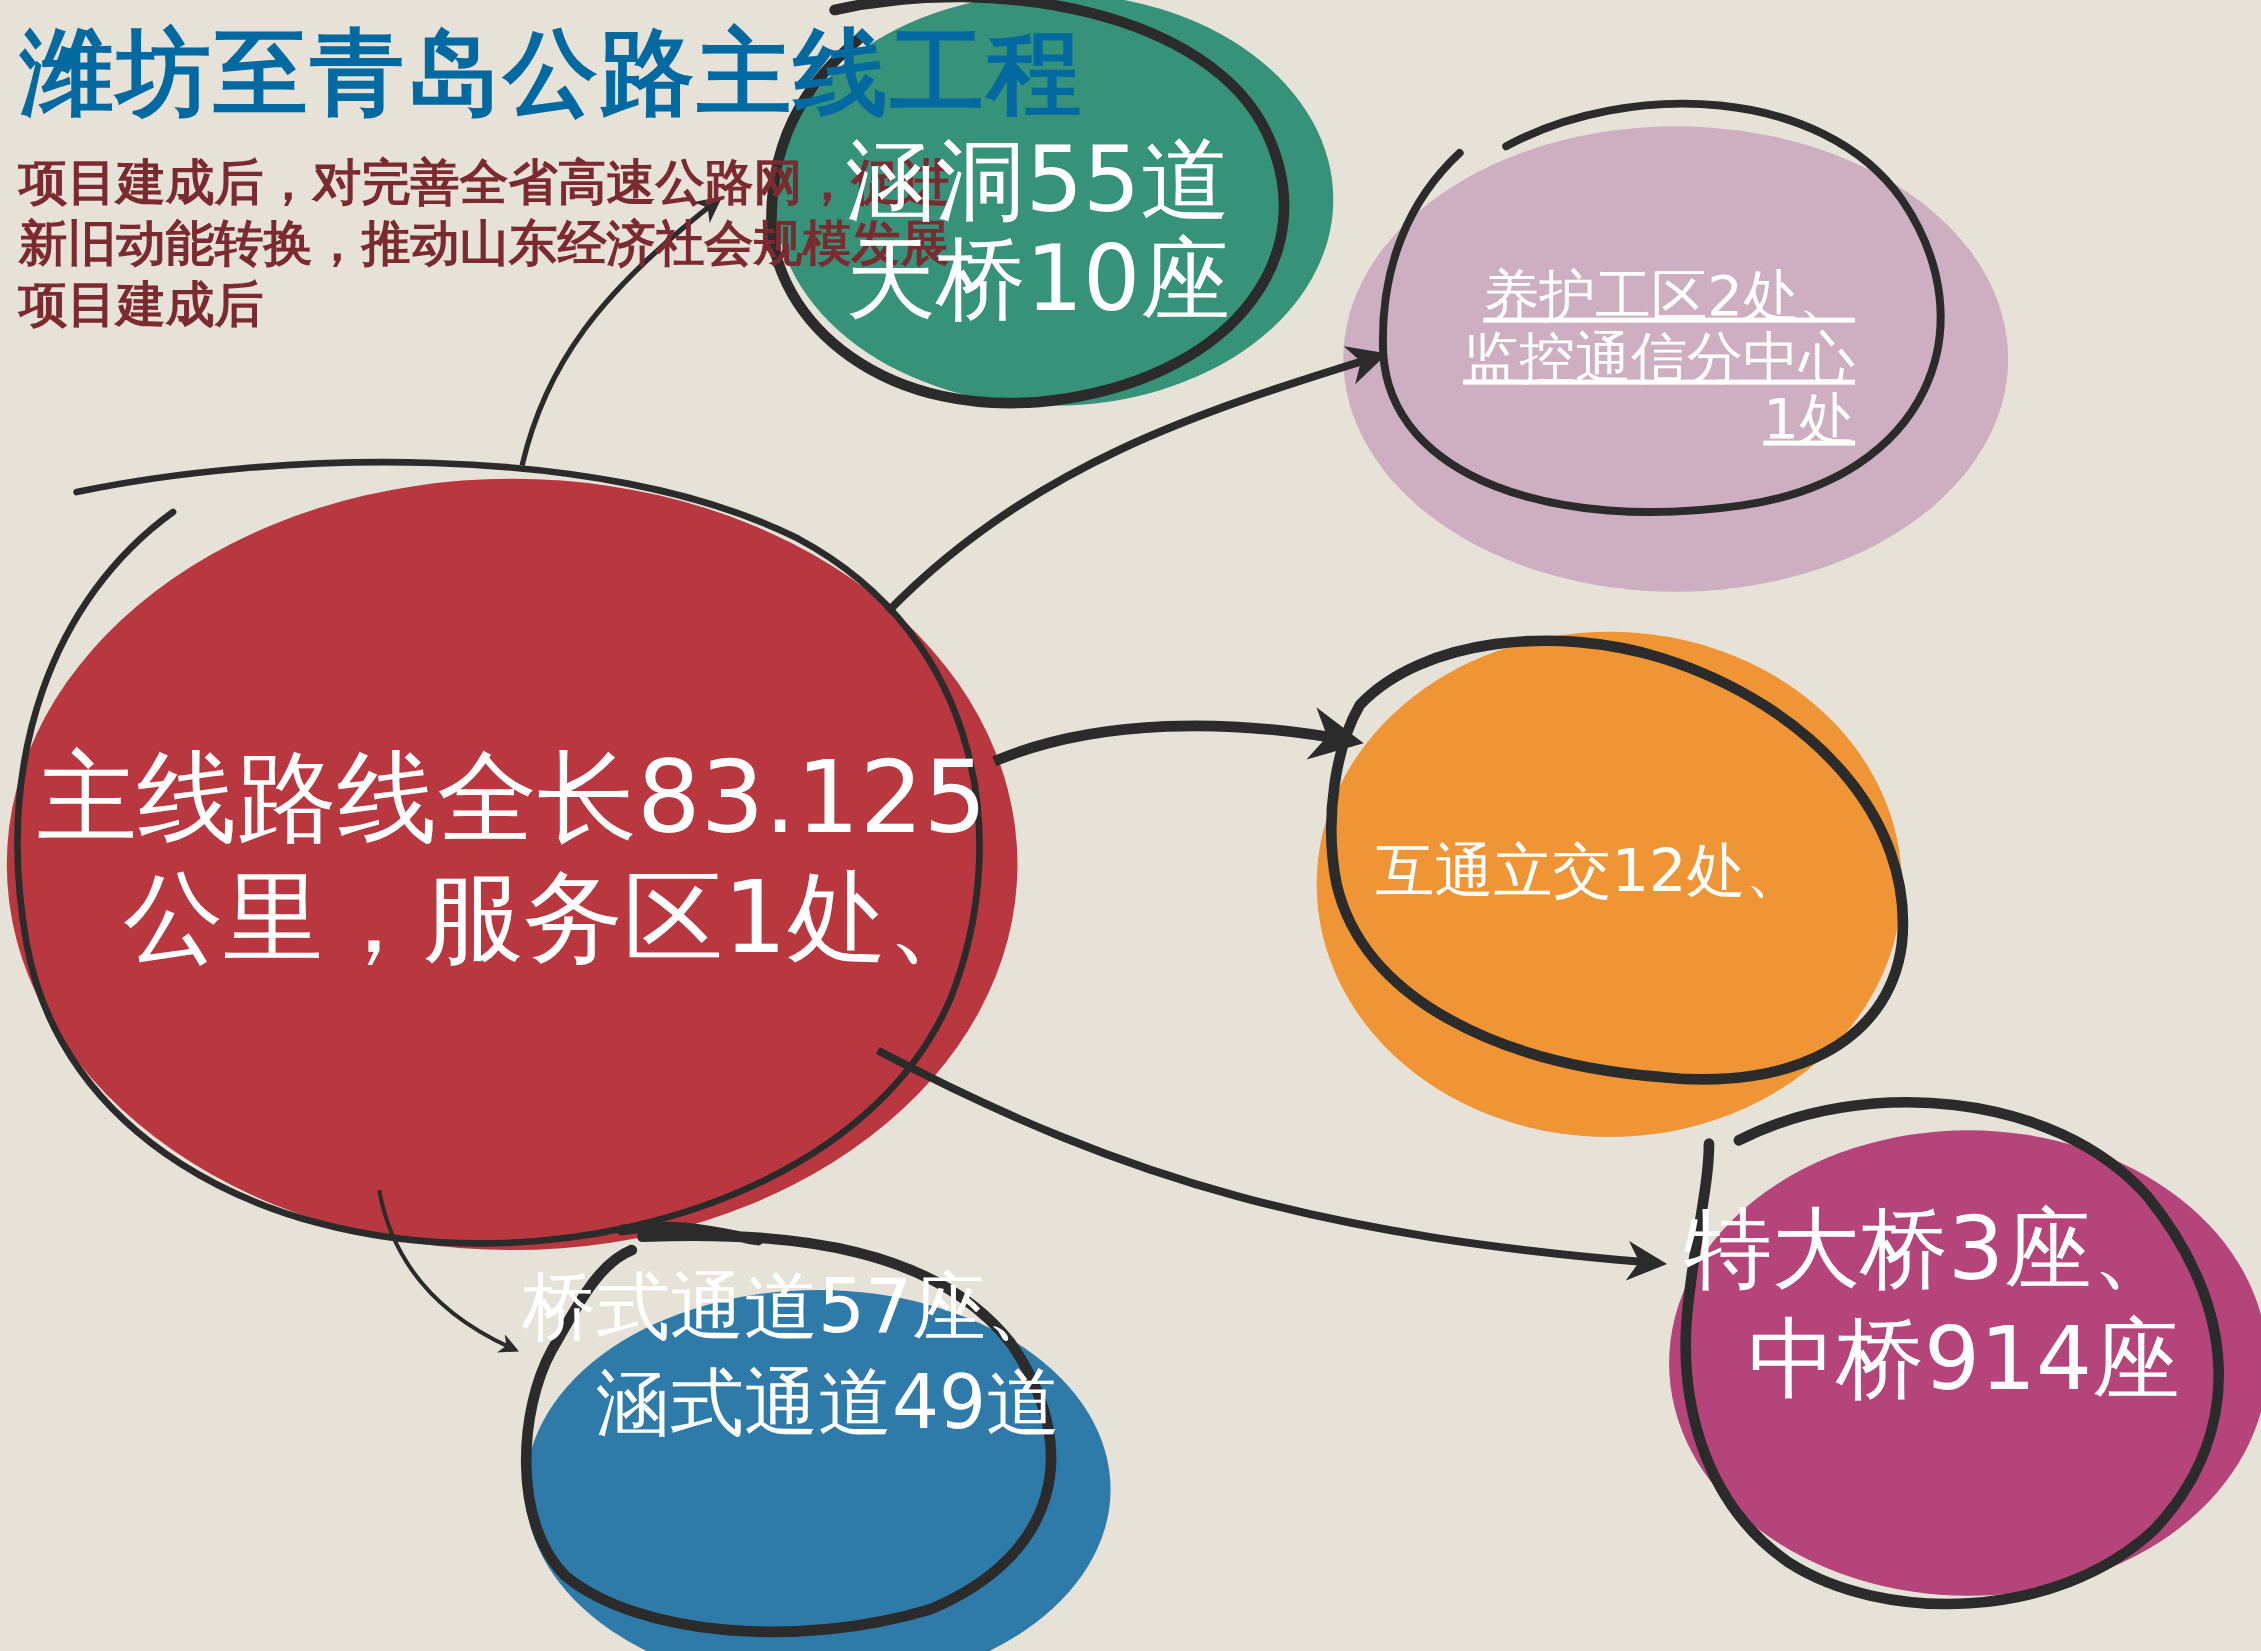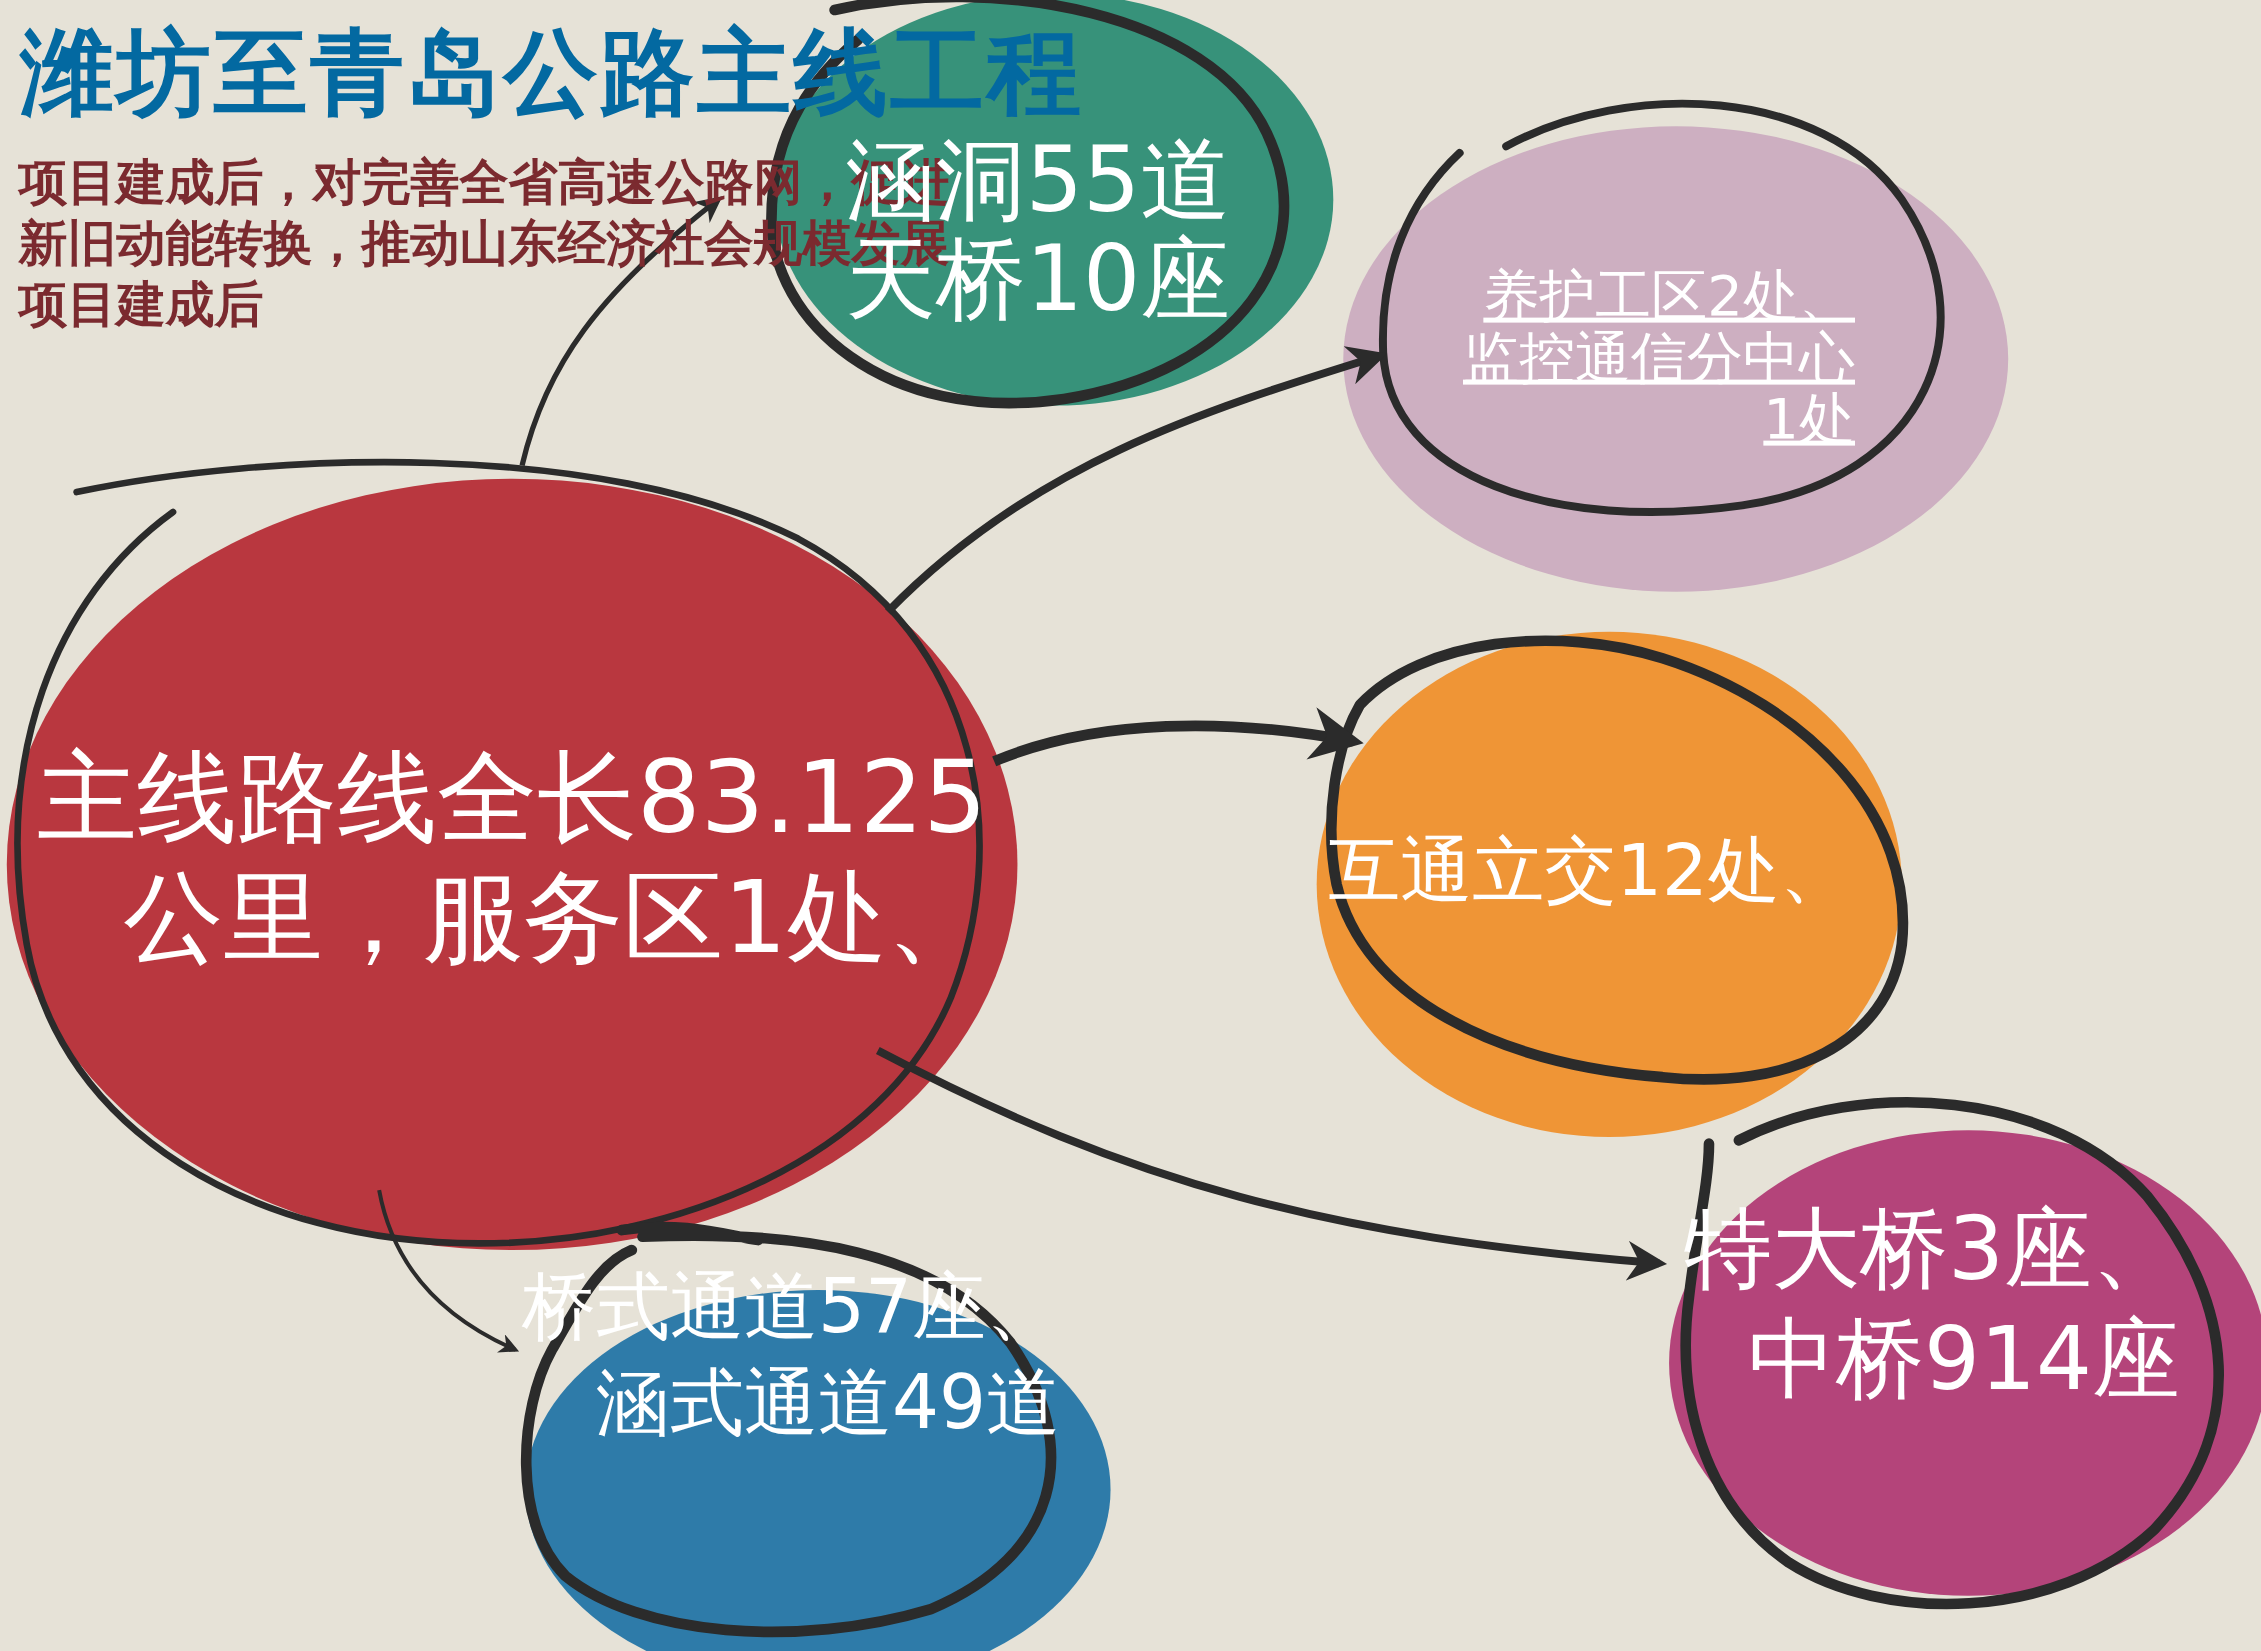--- a/index.html
+++ b/index.html
@@ -92,21 +92,21 @@
   <div>养护工区2处、</div>
   <div>监控通信分中心</div>
   <div>1处</div>
 </div>
 
 <div class="bubble-text" style="left:512px; top:858px; font-size:100px; line-height:1.2;">
   <div>主线路线全长83.125</div>
   <div>公里，服务区1处、</div>
 </div>
 
-<div class="bubble-text" style="left:1590px; top:871px; font-size:72px; line-height:1.3;">
+<div class="bubble-text" style="left:1590px; top:871px; font-size:59px; line-height:1.3;">
   <div>互通立交12处、</div>
 </div>
 
 <div class="bubble-text" style="left:1932px; top:1304px; font-size:88px; line-height:1.25;">
   <div>特大桥3座、</div>
   <div>中桥914座</div>
 </div>
 
 <div class="bubble-text" style="left:791px; top:1354px; font-size:74px; line-height:1.3;">
   <div>桥式通道57座、</div>

